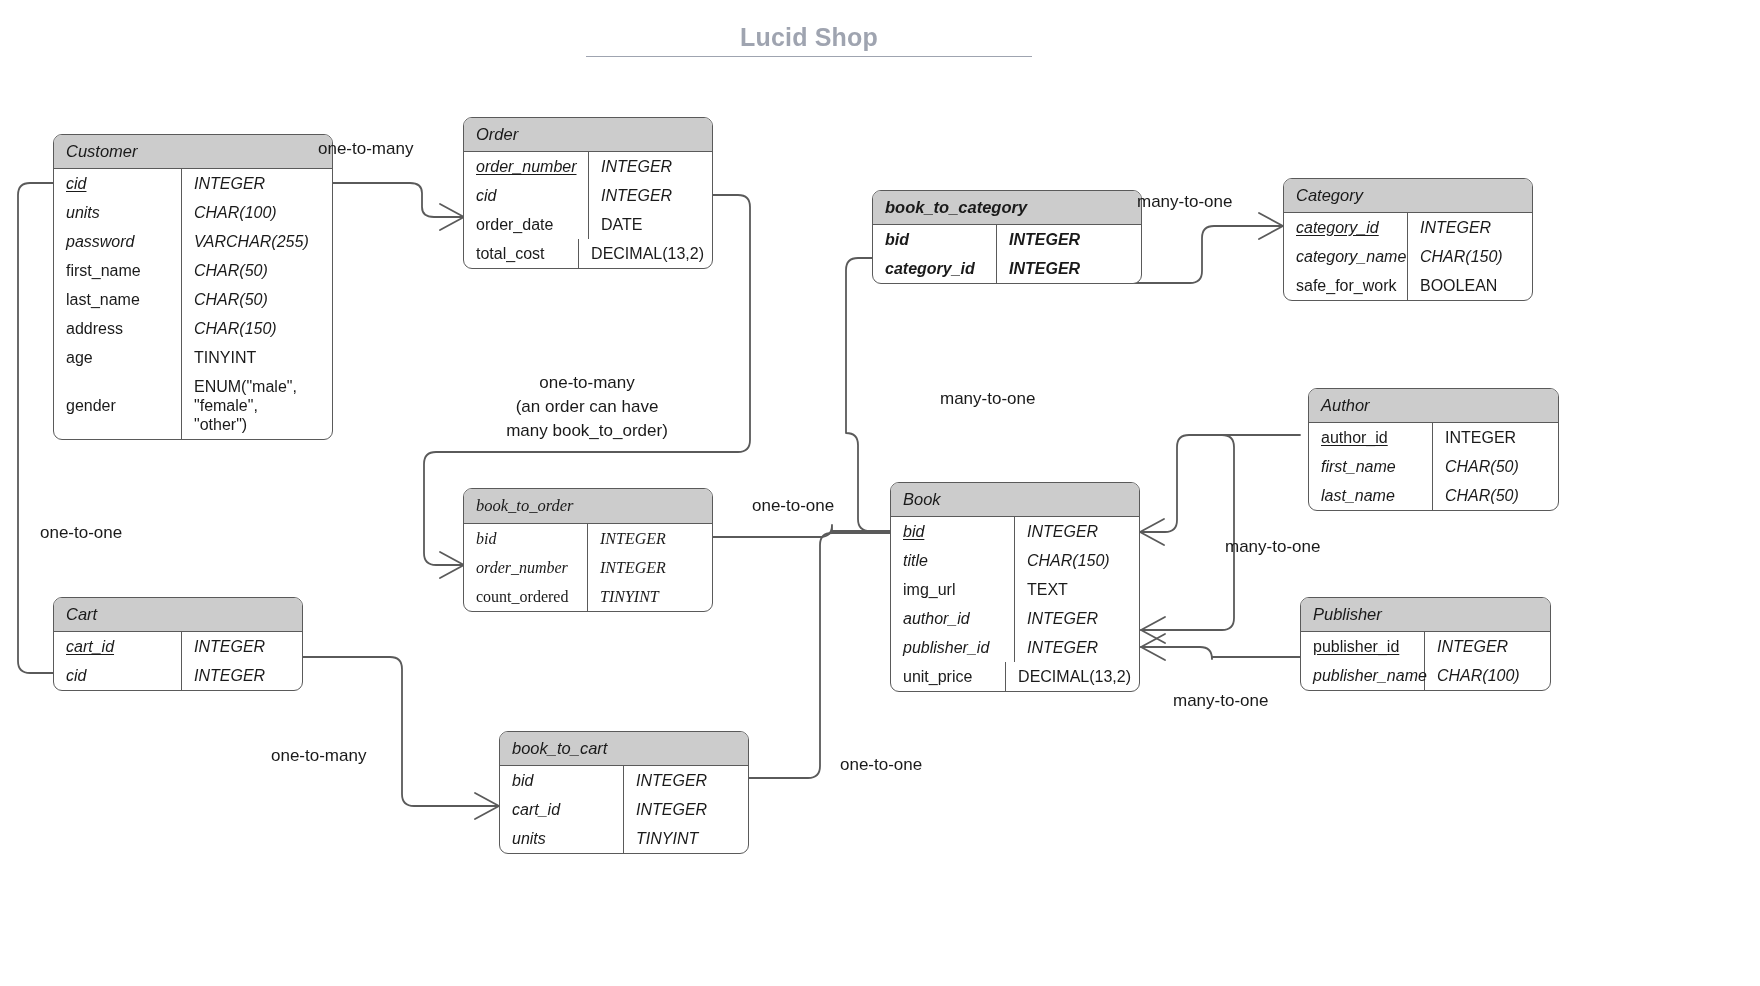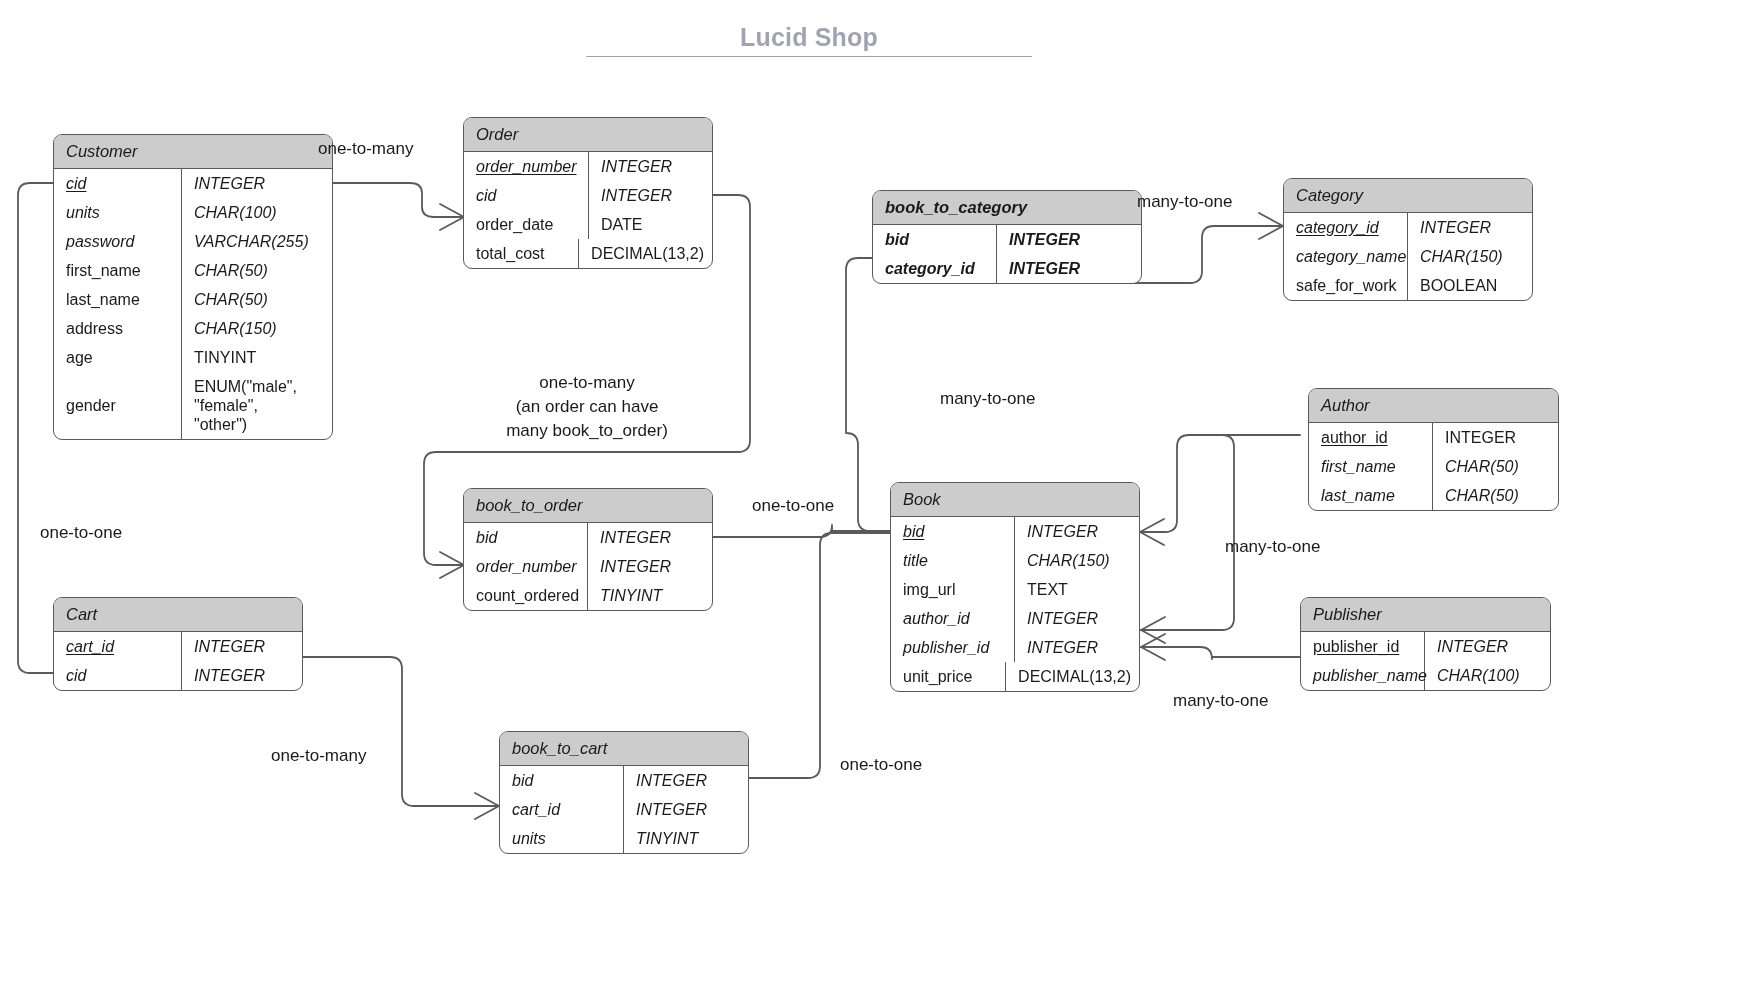--- a/index.html
+++ b/index.html
@@ -204,21 +204,21 @@
         <div class="c1 it">first_name</div>
         <div class="c2 it">CHAR(50)</div>
       </div>
       <div class="row">
         <div class="c1 it">last_name</div>
         <div class="c2 it">CHAR(50)</div>
       </div>
     </div>
   </div>
 
-  <div class="tbl w-bto" style="left:463px;top:488px;width:250px;">
+  <div class="tbl w-bto" style="left:463px;top:488px;width:250px;font-family:Liberation Serif, serif;">
     <div class="hdr">book_to_order</div>
     <div class="rows">
       <div class="row">
         <div class="c1 it">bid</div>
         <div class="c2 it">INTEGER</div>
       </div>
       <div class="row">
         <div class="c1 it">order_number</div>
         <div class="c2 it">INTEGER</div>
       </div>

